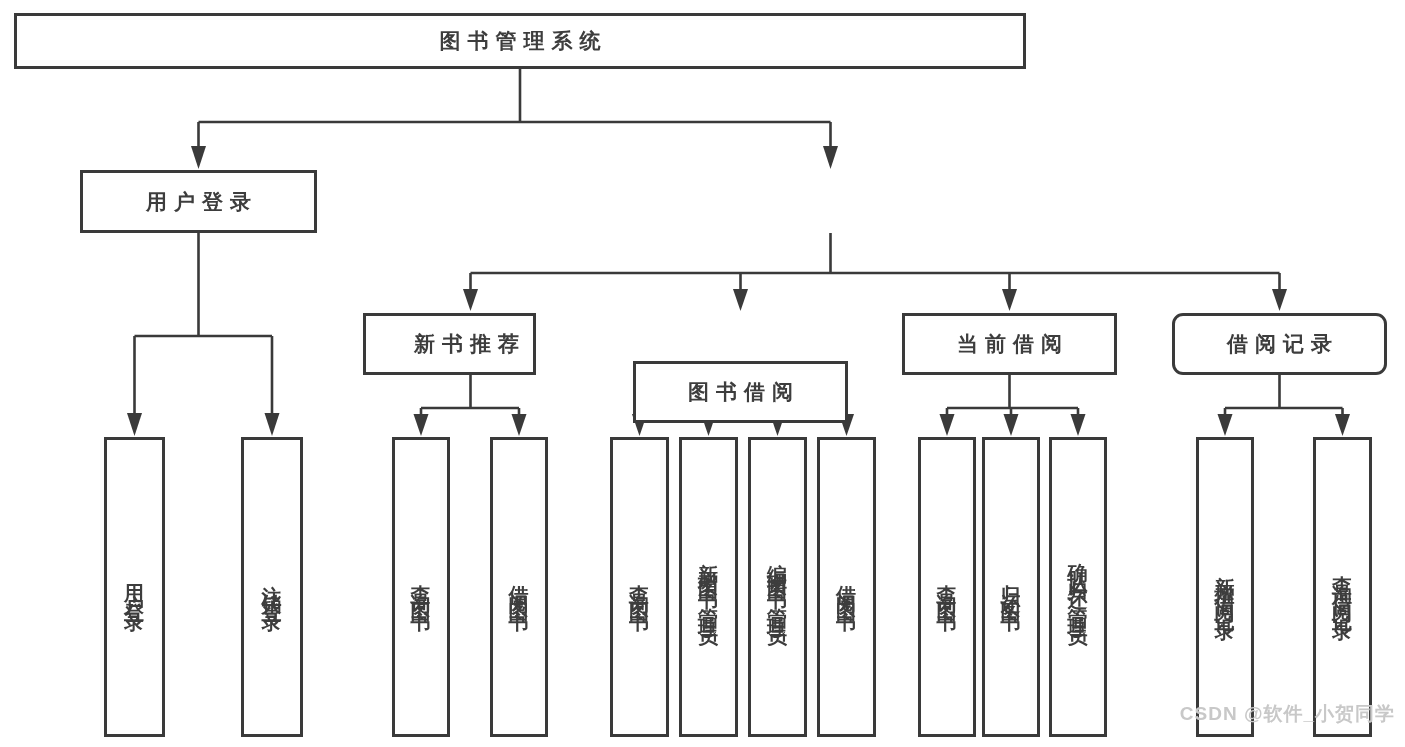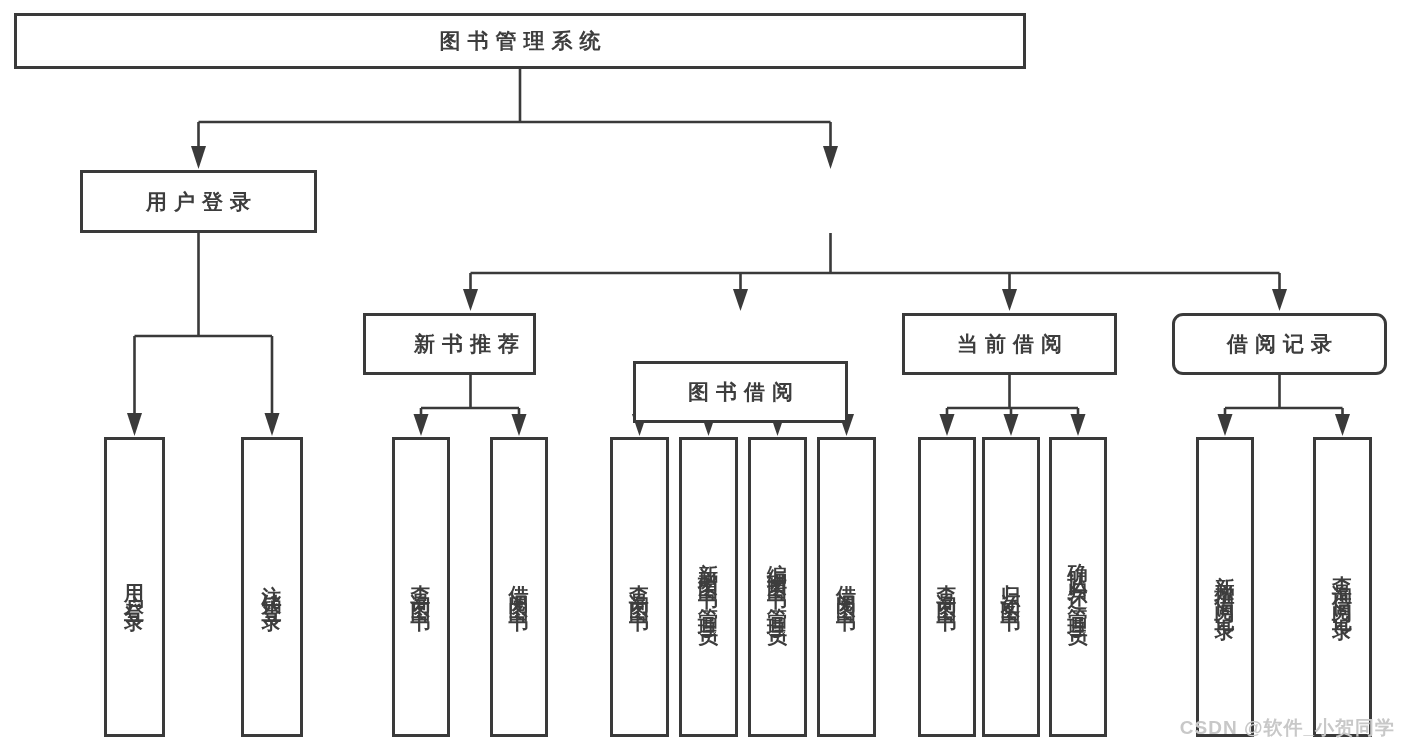--- a/index.html
+++ b/index.html
@@ -35,21 +35,21 @@
     position:absolute;top:437px;height:300px;
     background:var(--box_fill);
     border:3px solid var(--line);
     display:flex;align-items:center;justify-content:center;
     writing-mode:vertical-rl;text-orientation:mixed;
     font-size:20px;letter-spacing:9px;line-height:1;
     color:var(--text);
   }
   .watermark{
     position:absolute;
-    right:10px;bottom:6px;
+    right:10px;bottom:20px;
     font-size:19px;
     color:var(--watermark);
     letter-spacing:1px;
     white-space:nowrap;
   }
 </style>
 </head>
 <body>
 
 <div class="canvas">

